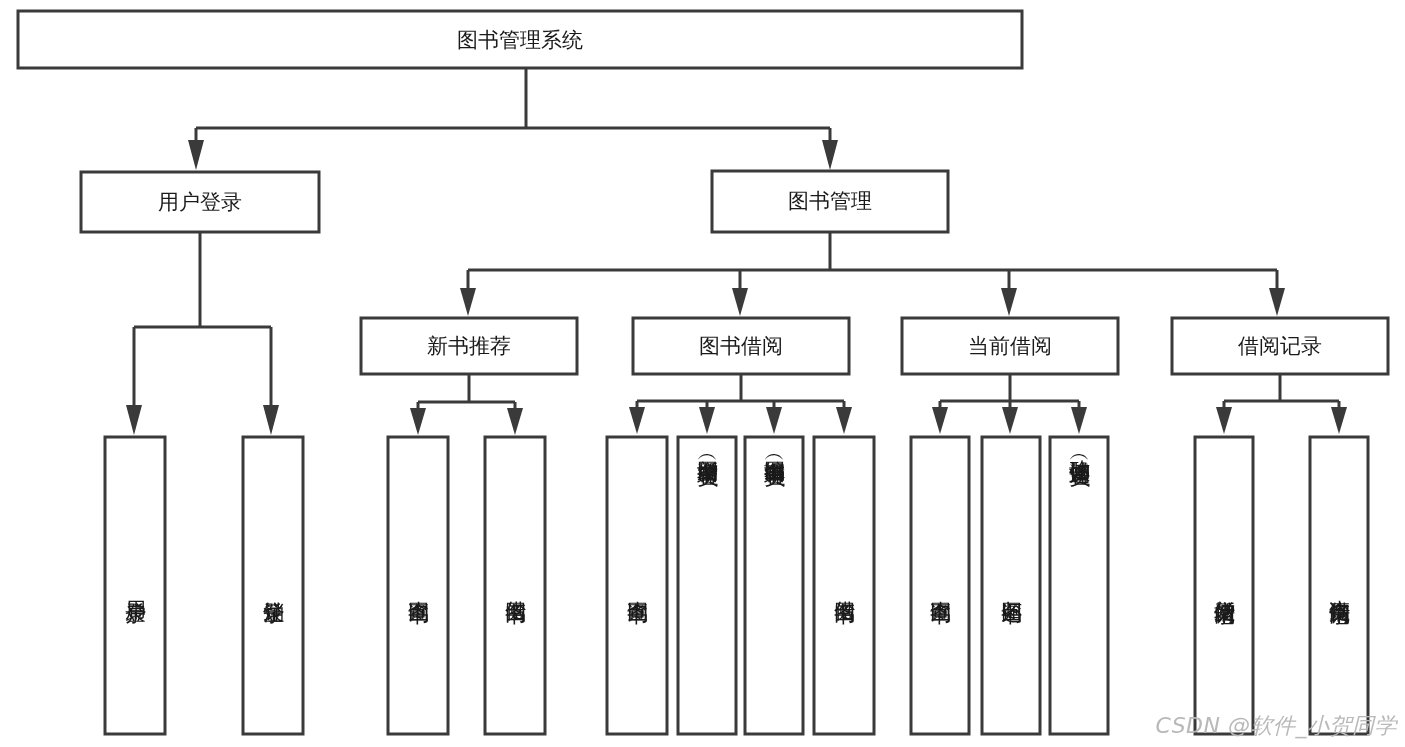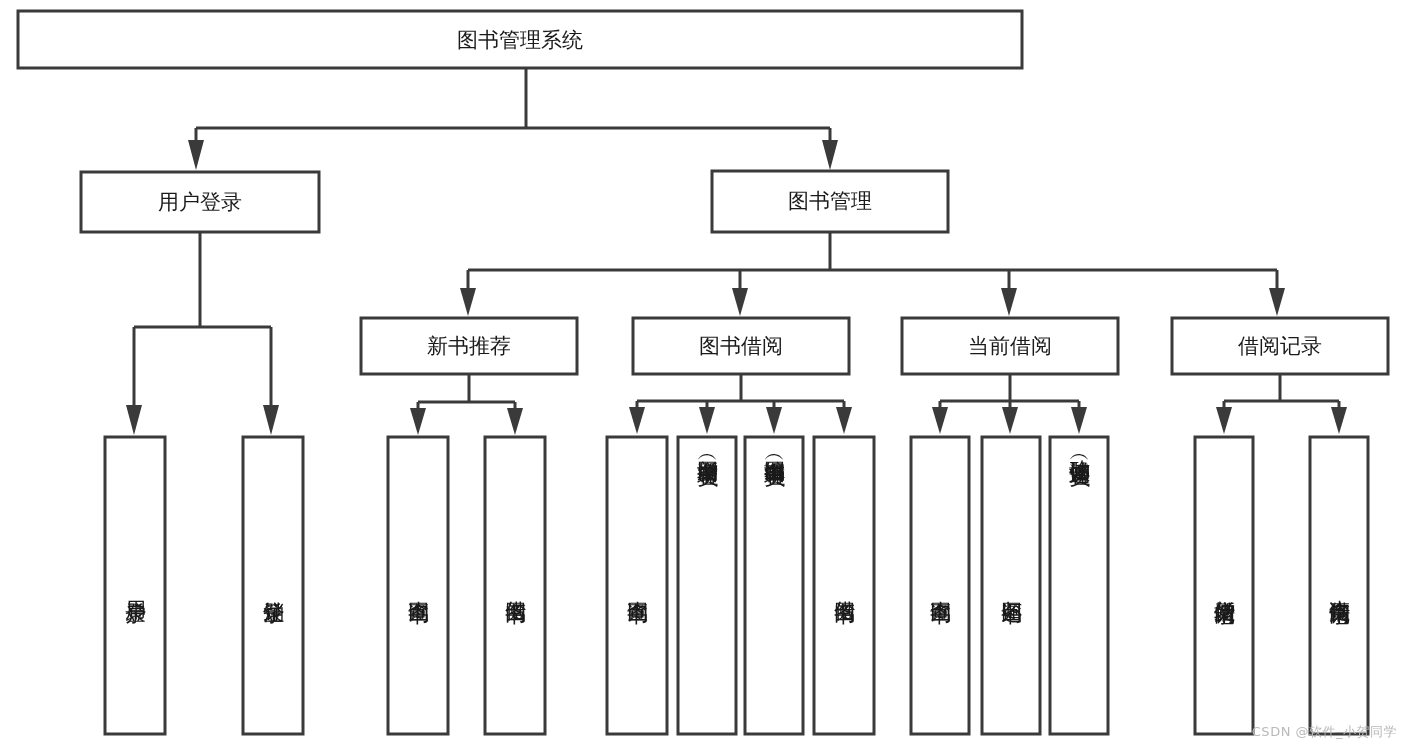--- a/index.html
+++ b/index.html
@@ -61,24 +61,25 @@
     color: #1a1a1a;
     letter-spacing: 1px;
     white-space: nowrap;
     pointer-events: none;
   }
   .watermark {
     position: absolute;
     right: 8px;
     bottom: 6px;
     font-family: "DejaVu Sans", "Liberation Sans", sans-serif;
-    font-size: 13px;
+    font-size: 22px;
     color: #b9b9b9;
     letter-spacing: 0.5px;
     user-select: none;
+    font-style: italic;
   }
 </style>
 </head>
 <body>
 
 <div id="diagram-root">
 
   <svg class="flow" viewBox="0 0 1405 747">
 
     <rect class="node-rect" x="18" y="11" width="1004" height="57"></rect>

